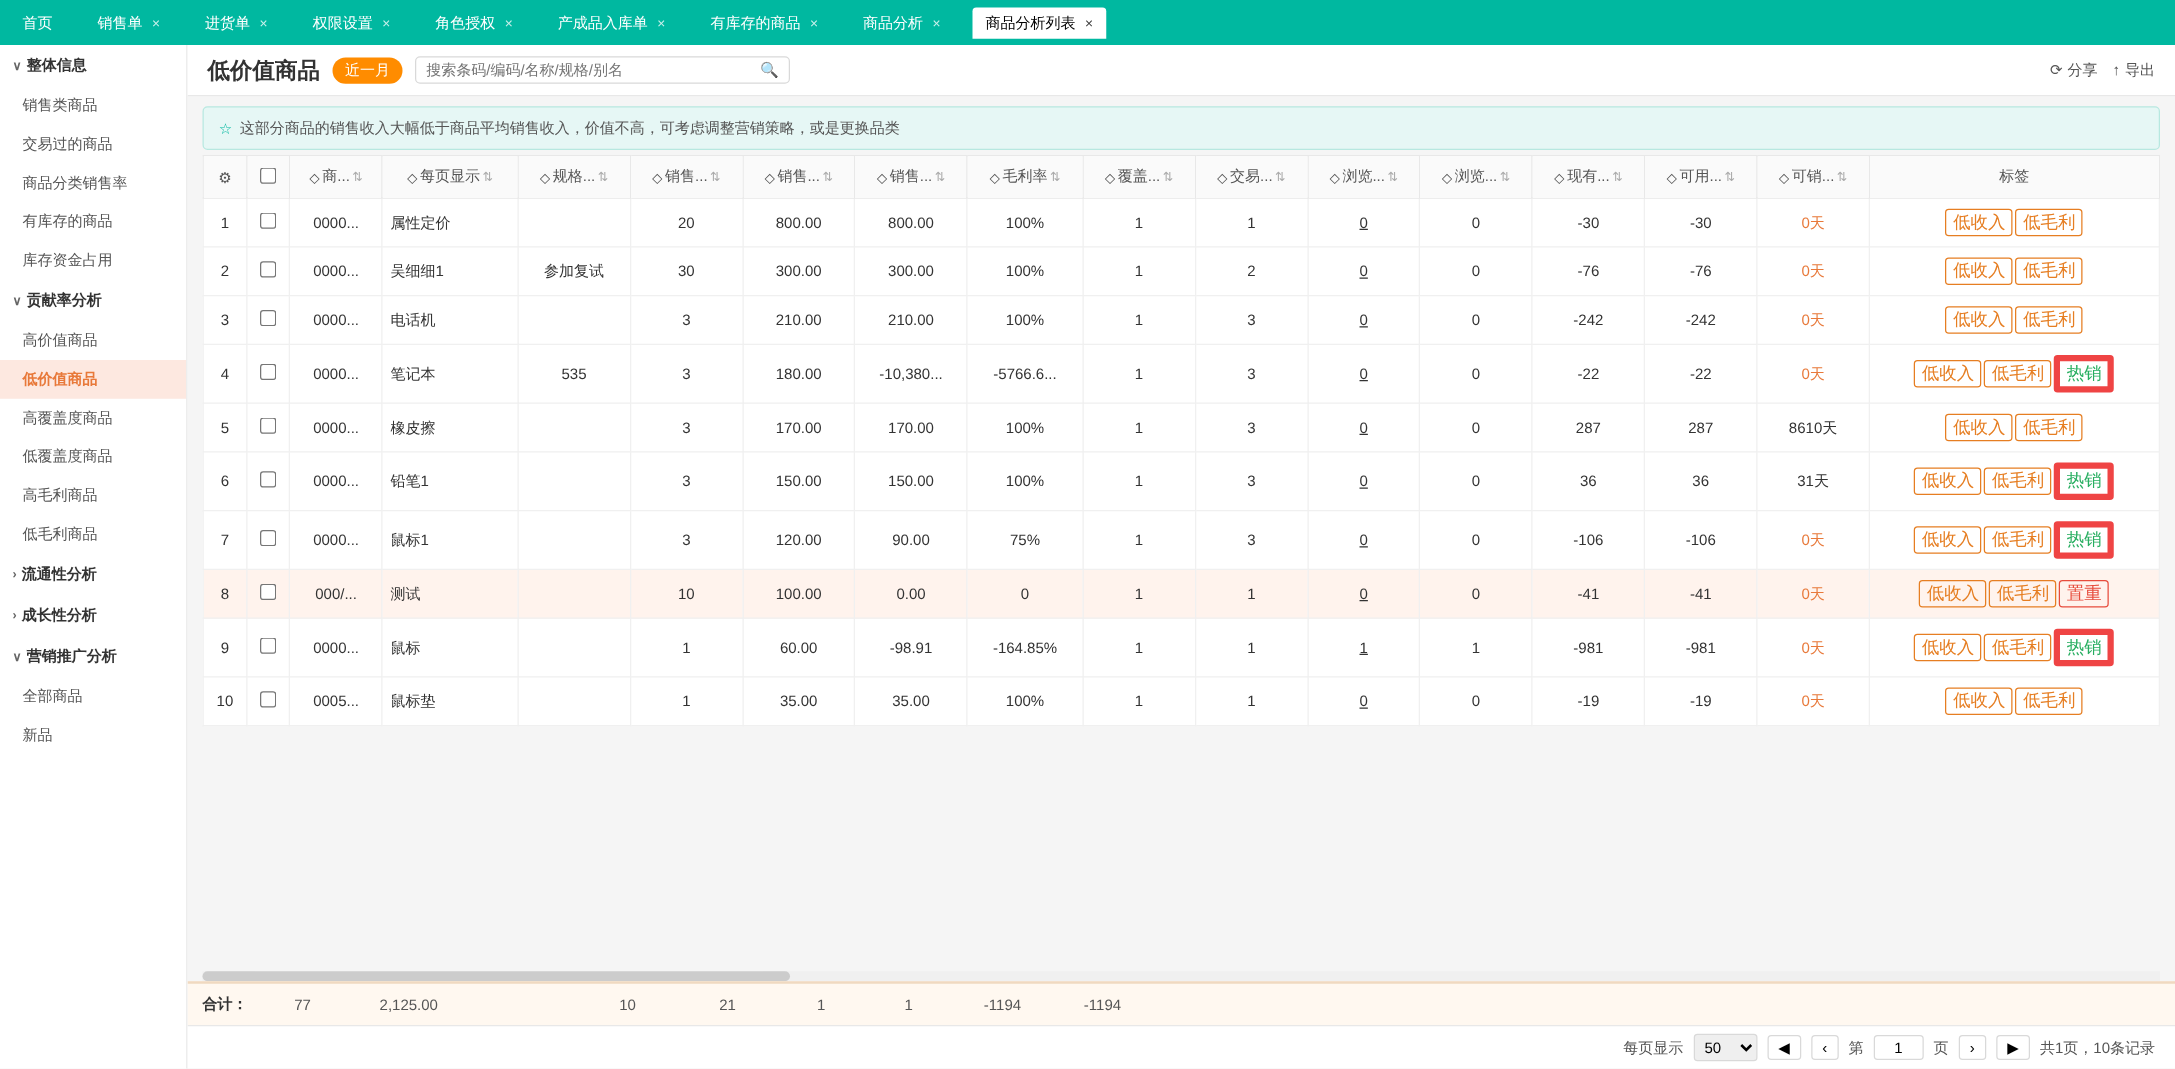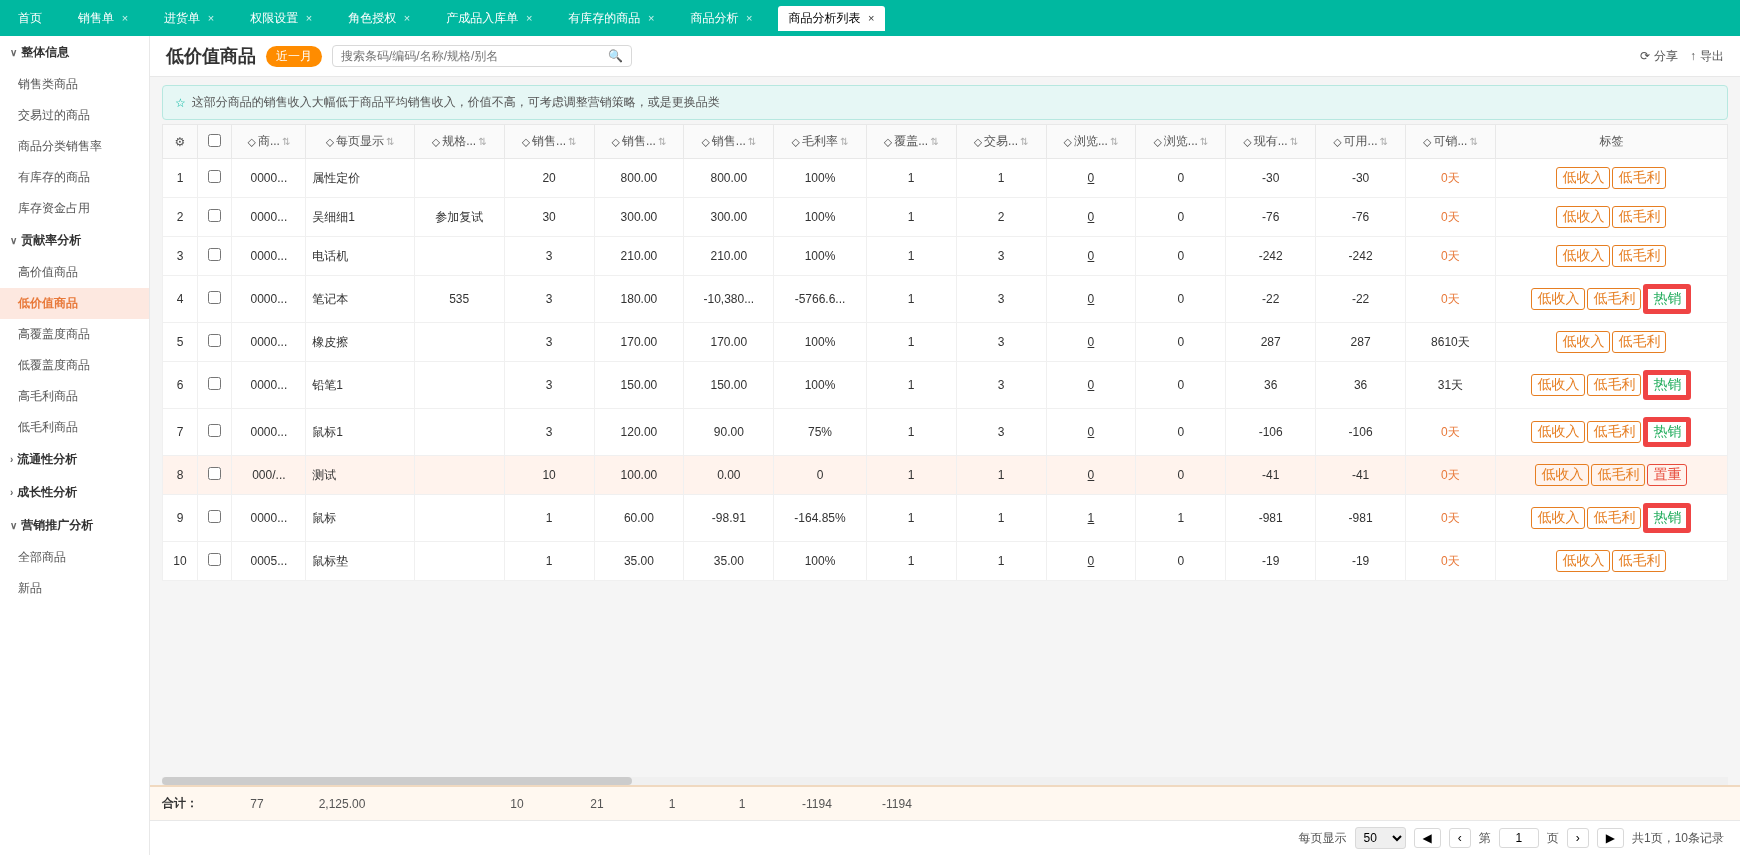--- a/index.html
+++ b/index.html
@@ -226,21 +226,21 @@
       border-top: 2px solid #f0d9c0;
       padding: 8px 12px;
       display: flex;
       align-items: center;
       font-size: 12px;
       color: #555;
     }
     .footer-label {
       font-weight: bold;
       color: #333;
-      margin-right: 19px;
+      margin-right: 4px;
     }
 
     
     .pagination-bar {
       display: flex;
       align-items: center;
       justify-content: flex-end;
       padding: 6px 16px;
       background: #fff;
       border-top: 1px solid #e8e8e8;

